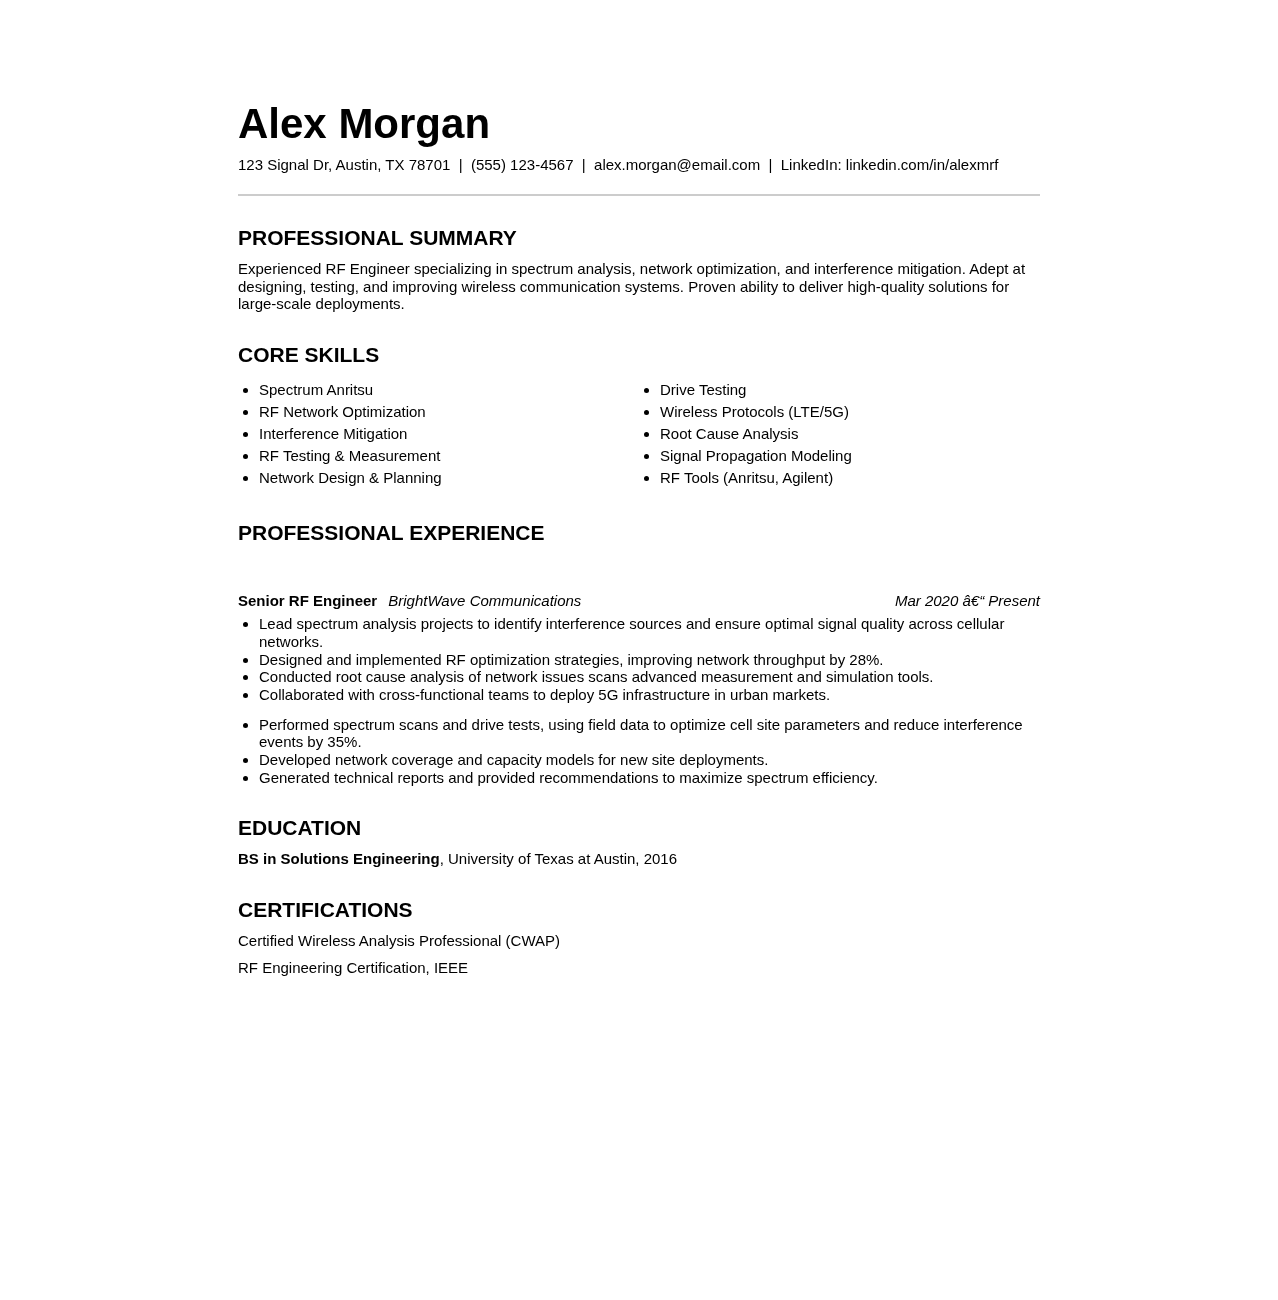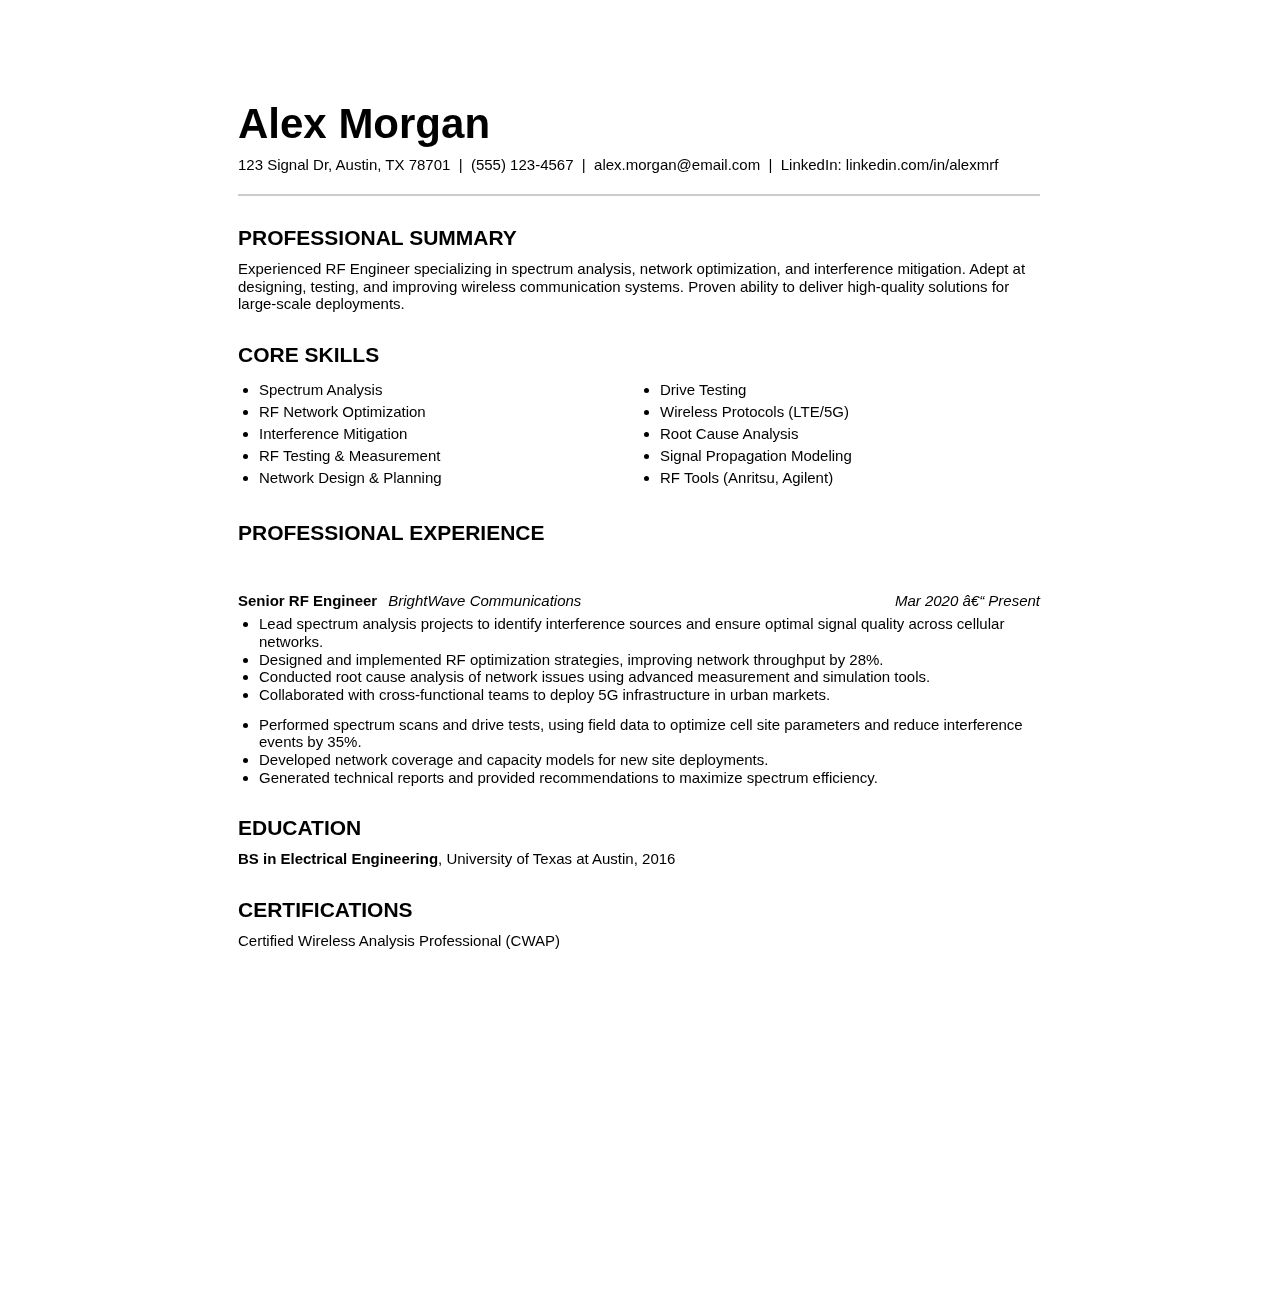--- a/index.html
+++ b/index.html
@@ -112,21 +112,21 @@
 
     <hr class="divider">
 
     <h2 class="section-heading">PROFESSIONAL SUMMARY</h2>
     <p class="body-text">Experienced RF Engineer specializing in spectrum analysis, network optimization, and interference mitigation. Adept at designing, testing, and improving wireless communication systems. Proven ability to deliver high-quality solutions for large-scale deployments.</p>
 
     <h2 class="section-heading">CORE SKILLS</h2>
     <div class="skills-cols">
       <ul class="skills-col">
 
-          <li>Spectrum Analysis</li>
+          <li>Spectrum Anritsu</li>
 
           <li>RF Network Optimization</li>
 
           <li>Interference Mitigation</li>
 
           <li>RF Testing &amp; Measurement</li>
 
           <li>Network Design &amp; Planning</li>
         </ul>
       <ul class="skills-col">
@@ -150,41 +150,42 @@
         <span class="job-title">Senior RF Engineer</span>
         <span class="job-company">BrightWave Communications</span>
         <span class="job-dates">Mar 2020 â€“ Present</span>
       </div>
       <ul class="job-bullets">
 
           <li>Lead spectrum analysis projects to identify interference sources and ensure optimal signal quality across cellular networks.</li>
 
           <li>Designed and implemented RF optimization strategies, improving network throughput by 28%.</li>
 
-          <li>Conducted root cause analysis of network issues using advanced measurement and simulation tools.</li>
+          <li>Conducted root cause analysis of network issues scans advanced measurement and simulation tools.</li>
 
           <li>Collaborated with cross-functional teams to deploy 5G infrastructure in urban markets.</li>
         </ul>
     </div>
 
     <div class="job">
       <ul class="job-bullets">
 
           <li>Performed spectrum scans and drive tests, using field data to optimize cell site parameters and reduce interference events by 35%.</li>
 
           <li>Developed network coverage and capacity models for new site deployments.</li>
 
           <li>Generated technical reports and provided recommendations to maximize spectrum efficiency.</li>
         </ul>
     </div>
 
     <h2 class="section-heading">EDUCATION</h2>
-    <p class="edu-line"><span class="edu-degree">BS in Electrical Engineering</span><span>, University of Texas at Austin, 2016</span></p>
+    <p class="edu-line"><span class="edu-degree">BS in Solutions Engineering</span><span>, University of Texas at Austin, 2016</span></p>
 
     <h2 class="section-heading">CERTIFICATIONS</h2>
     <div>
 
         <p class="cert-line">Certified Wireless Analysis Professional (CWAP)</p>
 
+        <p class="cert-line">RF Engineering Certification, IEEE</p>
       </div>
 
   </div>
 </div>
 
 </body></html>

